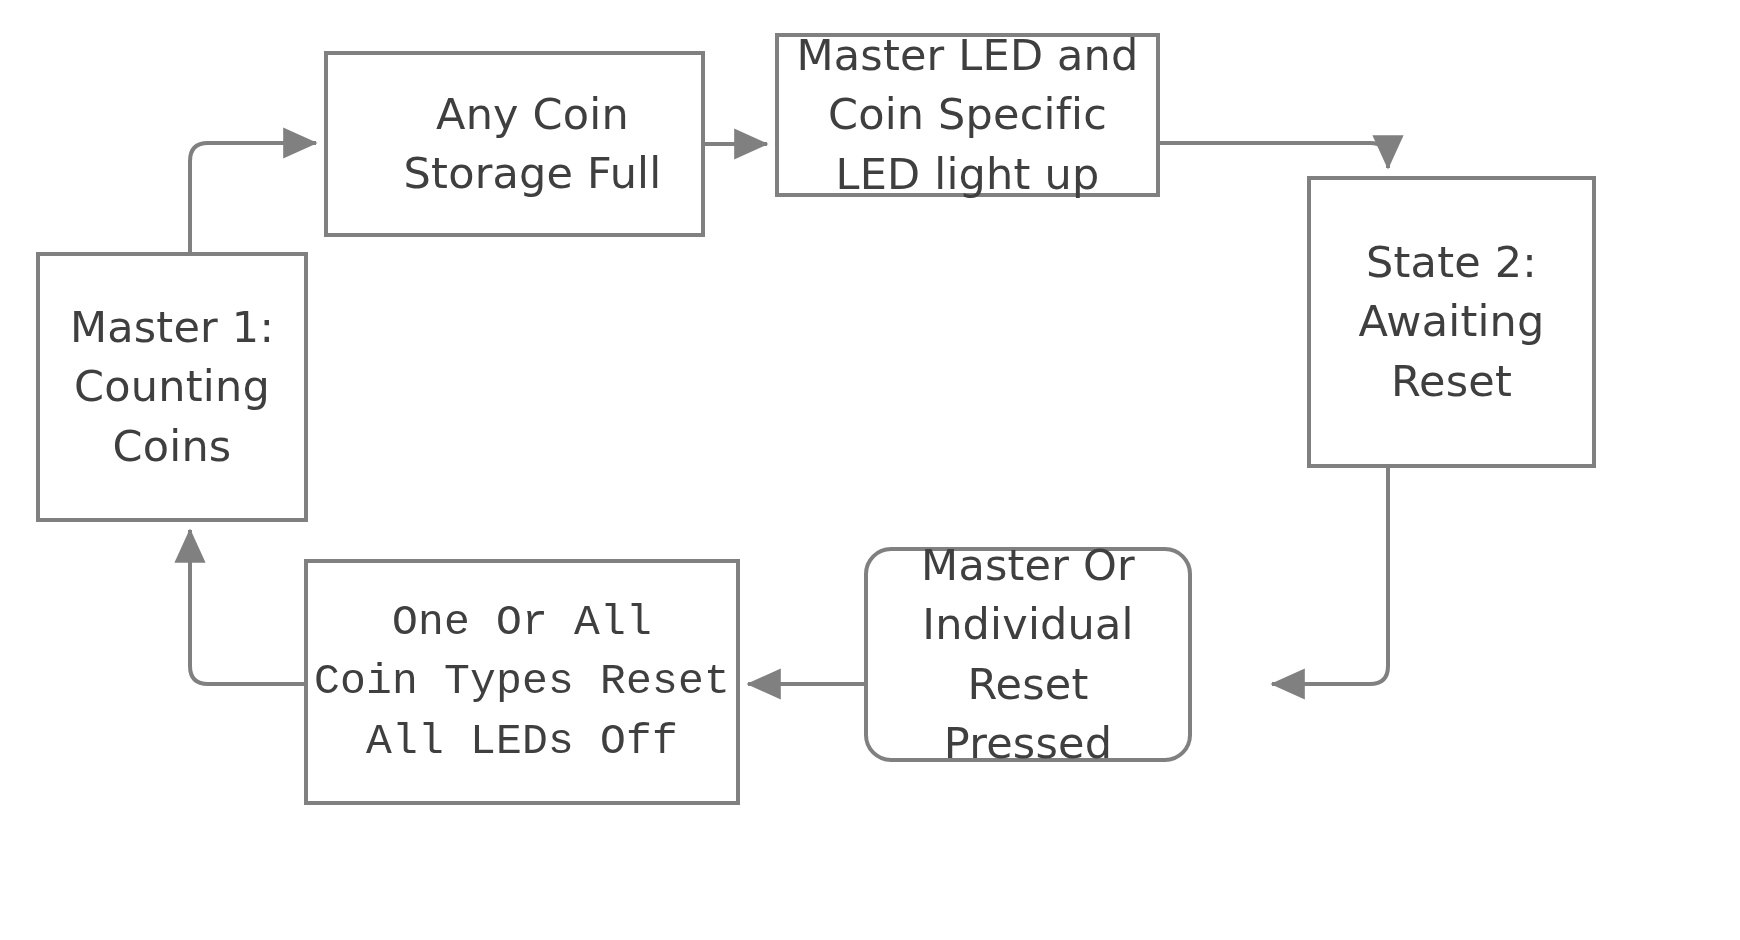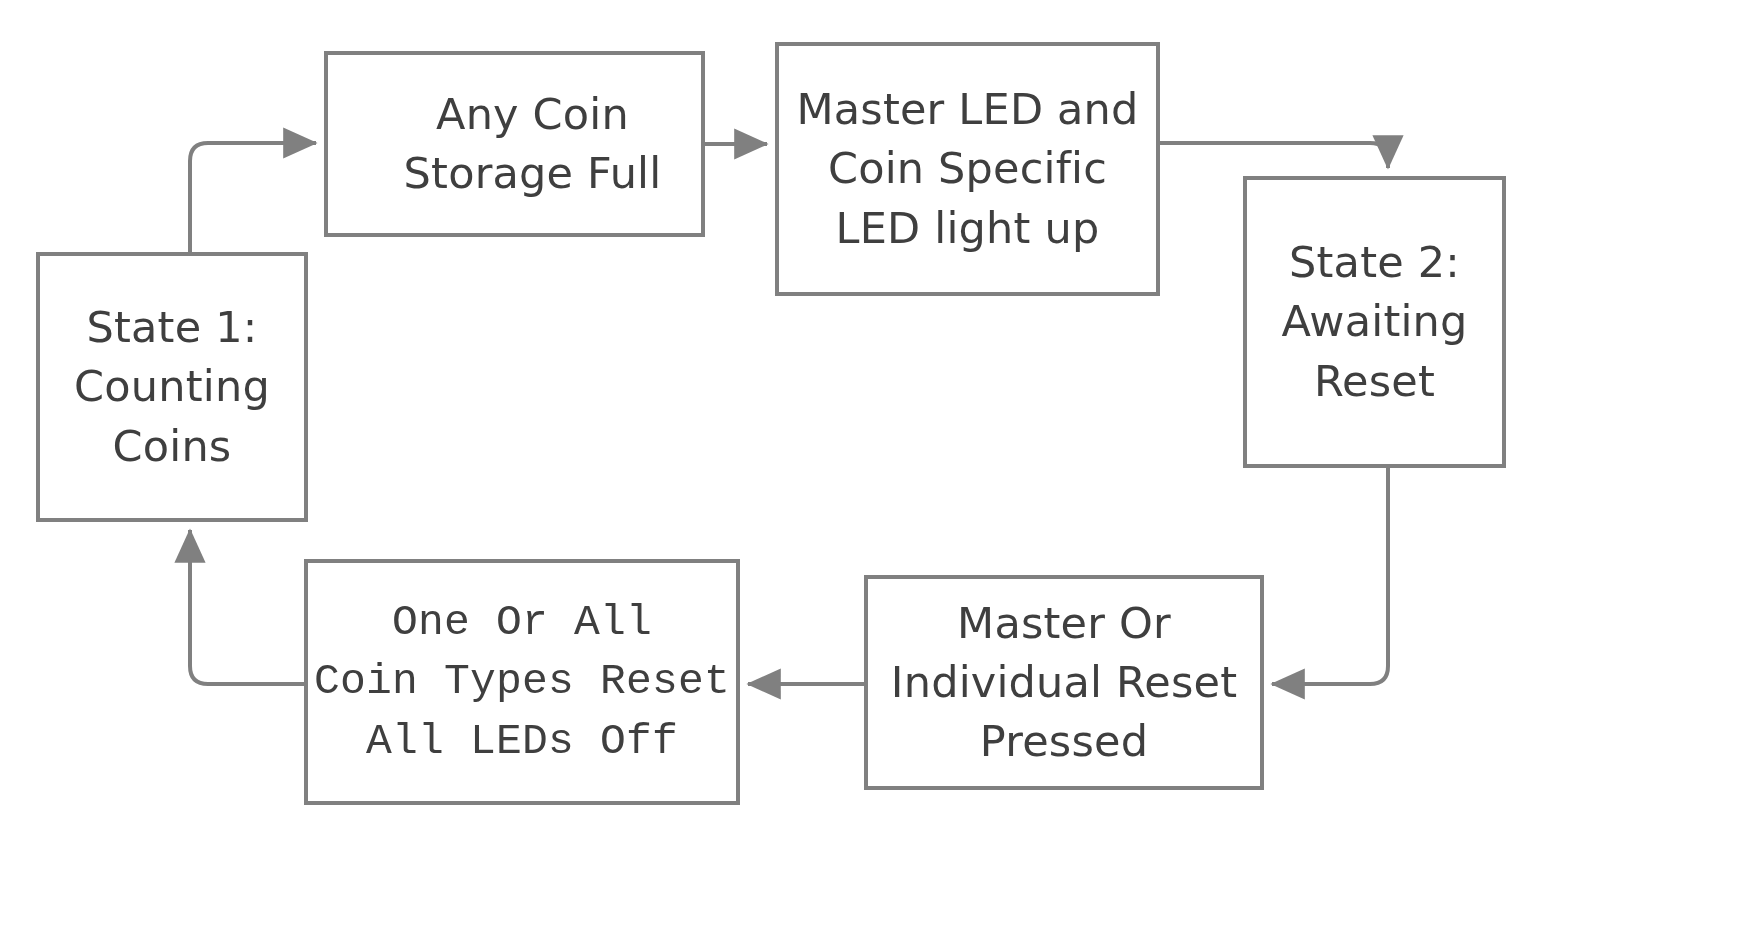--- a/index.html
+++ b/index.html
@@ -35,24 +35,24 @@
     text-align: center;
     color: #3f3f3f;
     font-size: 43px;
     line-height: 1.38;
     letter-spacing: 0.2px;
     white-space: pre-line;
     font-weight: 400;
   }
   #n-state1   { left: 36px;   top: 252px; width: 272px;  height: 270px; }
   #n-anycoin  { left: 324px;  top: 51px;  width: 381px;  height: 186px; padding-left: 36px; }
-  #n-masterled{ left: 775px;  top: 33px;  width: 385px;  height: 254px; margin-top: 9px; }
-  #n-state2   { left: 1243px; top: 176px; width: 263px;  height: 292px; }
+  #n-masterled{ left: 775px;  top: 33px;  width: 385px;  height: 164px; }
+  #n-state2   { left: 1307px; top: 176px; width: 289px;  height: 292px; }
   #n-oneorall { left: 304px;  top: 559px; width: 436px;  height: 246px; font-family: Liberation Mono, monospace; }
-  #n-masteror { left: 864px;  top: 575px; width: 400px;  height: 215px; }
+  #n-masteror { left: 864px;  top: 547px; width: 328px;  height: 215px; border-radius: 27px; }
 </style>
 </head>
 <body>
 
 <div id="stage">
 
   <svg id="edges" viewBox="0 0 1740 940" xmlns="http://www.w3.org/2000/svg">
     <defs>
       <marker id="arrowhead" markerWidth="9" markerHeight="9" refX="8.2" refY="4.5" orient="auto" markerUnits="strokeWidth">
         <path d="M 0 0.6 L 8.6 4.5 L 0 8.4 z" fill="#808080"></path>
@@ -65,21 +65,21 @@
 
     <path d="M 1160 143 L 1370 143 Q 1388 143 1388 161 L 1388 168" fill="none" stroke="#808080" stroke-width="4" marker-end="url(#arrowhead)"></path>
 
     <path d="M 1388 468 L 1388 666 Q 1388 684 1370 684 L 1272 684" fill="none" stroke="#808080" stroke-width="4" marker-end="url(#arrowhead)"></path>
 
     <path d="M 864 684 L 748 684" fill="none" stroke="#808080" stroke-width="4" marker-end="url(#arrowhead)"></path>
 
     <path d="M 304 684 L 208 684 Q 190 684 190 666 L 190 530" fill="none" stroke="#808080" stroke-width="4" marker-end="url(#arrowhead)"></path>
   </svg>
 
-  <div class="node" id="n-state1">State 1:
+  <div class="node" id="n-state1">Master 1:
 Counting
 Coins</div>
 
   <div class="node" id="n-anycoin">Any Coin
 Storage Full</div>
 
   <div class="node" id="n-masterled">Master LED and
 Coin Specific
 LED light up</div>
 

